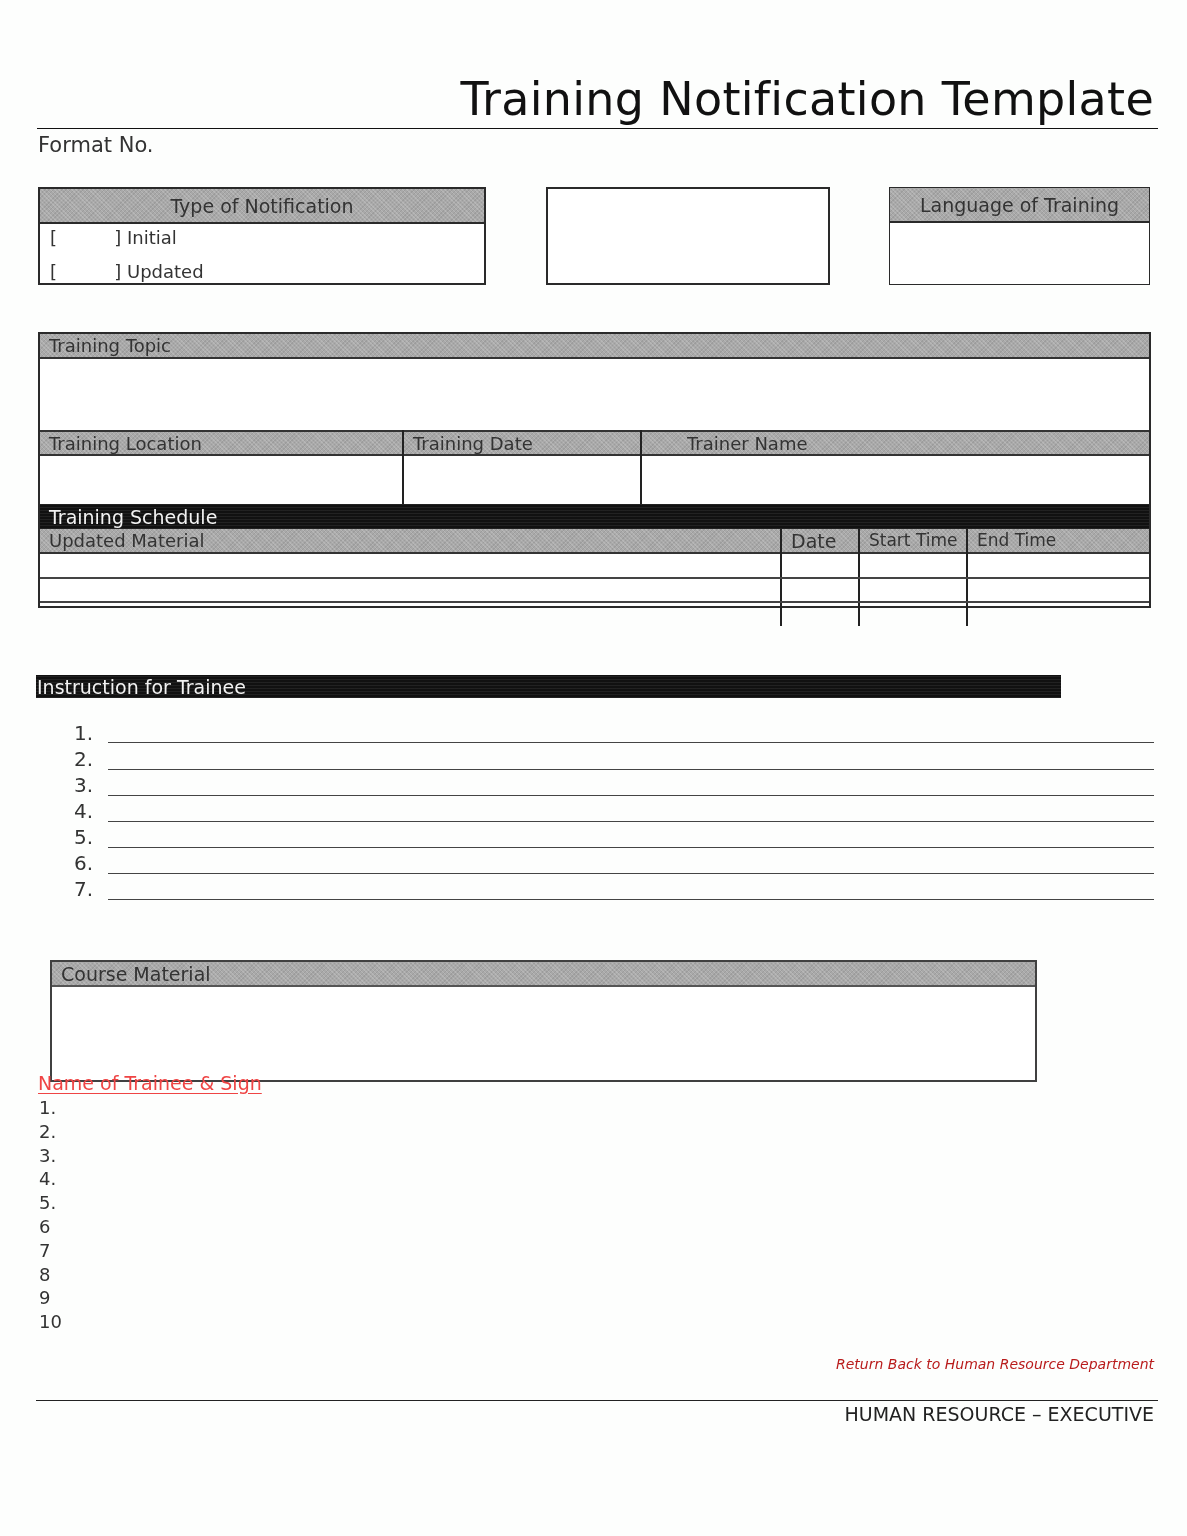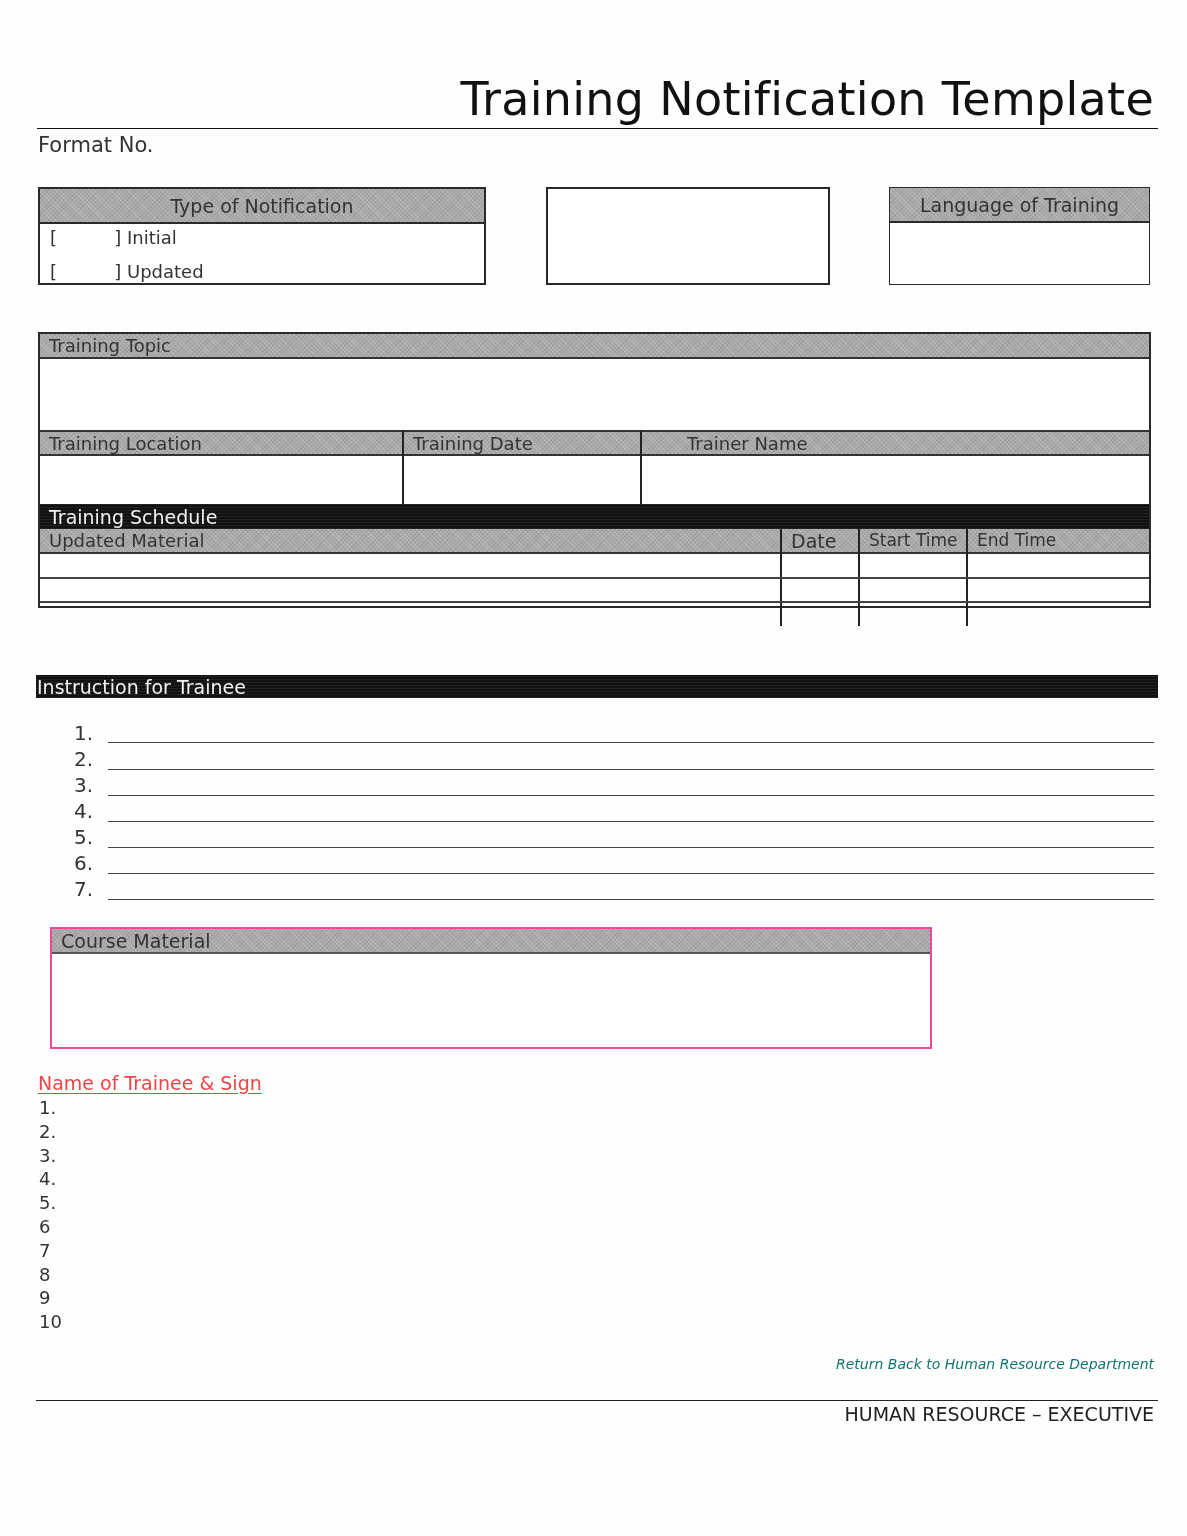--- a/index.html
+++ b/index.html
@@ -32,31 +32,31 @@
     }
     .check-line { font-size: 18px; color: #333; position: absolute; left: 10px; white-space: pre; }
 
     
     .grid { left: 38px; top: 332px; width: 1113px; height: 276px; border: 2px solid #2a2a2a; box-sizing: border-box; background:#fff; }
     .row-head { position: absolute; left: 0; right: 0; box-sizing: border-box; border-bottom: 2px solid #333; font-size: 18px; color: #333; }
     .cell-label { position: absolute; top: 0; height: 100%; display: flex; align-items: center; padding-left: 9px; box-sizing: border-box; }
     .vline { position: absolute; width: 0; border-left: 2px solid #222; }
     .hline { position: absolute; left: 0; right: 0; height: 0; border-top: 2px solid #444; }
 
-    .instr-bar { left: 36px; top: 675px; width: 1122px; height: 23px; font-size: 19px; display: flex; align-items: center; padding-left: 1px; box-sizing: border-box; }
+    .instr-bar { left: 36px; top: 675px; width: 1025px; height: 23px; font-size: 19px; display: flex; align-items: center; padding-left: 1px; box-sizing: border-box; }
     .instr-item { left: 74px; font-size: 20px; color: #333; }
     .instr-line { left: 108px; width: 1046px; height: 0; border-top: 1.5px solid #444; }
 
-    .course-box { left: 50px; top: 927px; width: 882px; height: 122px; border: 2px solid #ec4899; box-sizing: border-box; background:#fff; }
+    .course-box { left: 50px; top: 960px; width: 987px; height: 122px; border: 2px solid #404040; box-sizing: border-box; background:#fff; }
     .course-head { height: 25px; border-bottom: 2px solid #555; box-sizing: border-box; font-size: 19px; color:#333; display:flex; align-items:center; padding-left: 9px; }
 
     .trainee-title { left: 38px; top: 1072px; font-size: 19px; color: #ef4444; text-decoration: underline; text-underline-offset: 3px; }
     .trainee-item { left: 39px; font-size: 18px; color: #333; }
 
-    .return-note { right: 33px; top: 1356px; font-size: 14px; font-style: italic; color: #0f766e; }
+    .return-note { right: 33px; top: 1356px; font-size: 14px; font-style: italic; color: #b91c1c; }
     .rule-bottom { left: 36px; top: 1400px; width: 1122px; height: 0; border-top: 1.5px solid #222; }
     .footer { right: 33px; top: 1403px; font-size: 19px; color: #222; }
   </style>
 </head>
 <body>
 
 <div class="abs title">Training Notification Template</div>
 <div class="abs rule-top"></div>
 <div class="abs format-no">Format No.</div>
 

